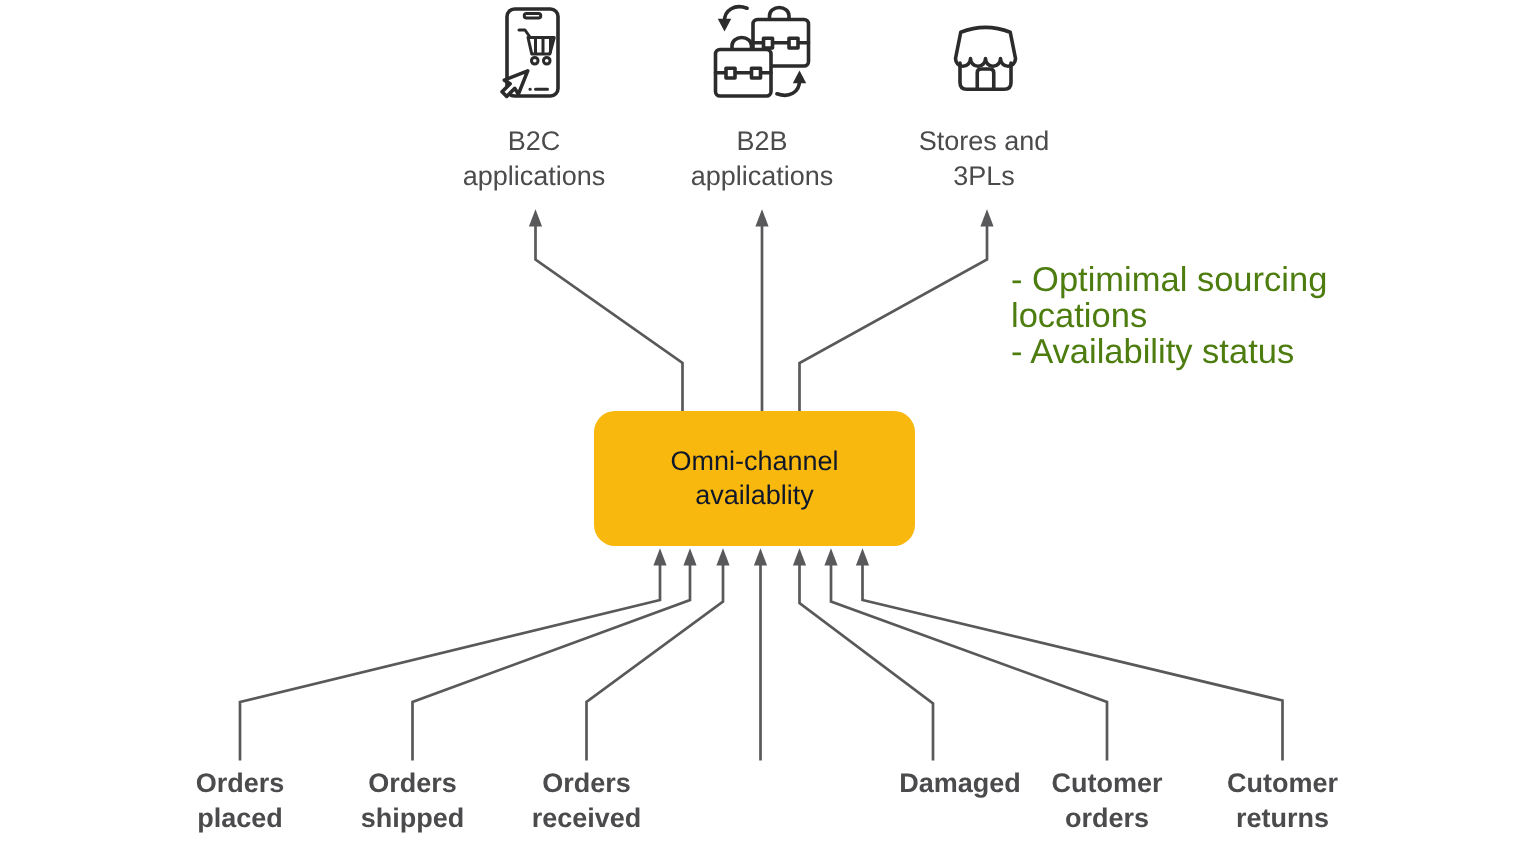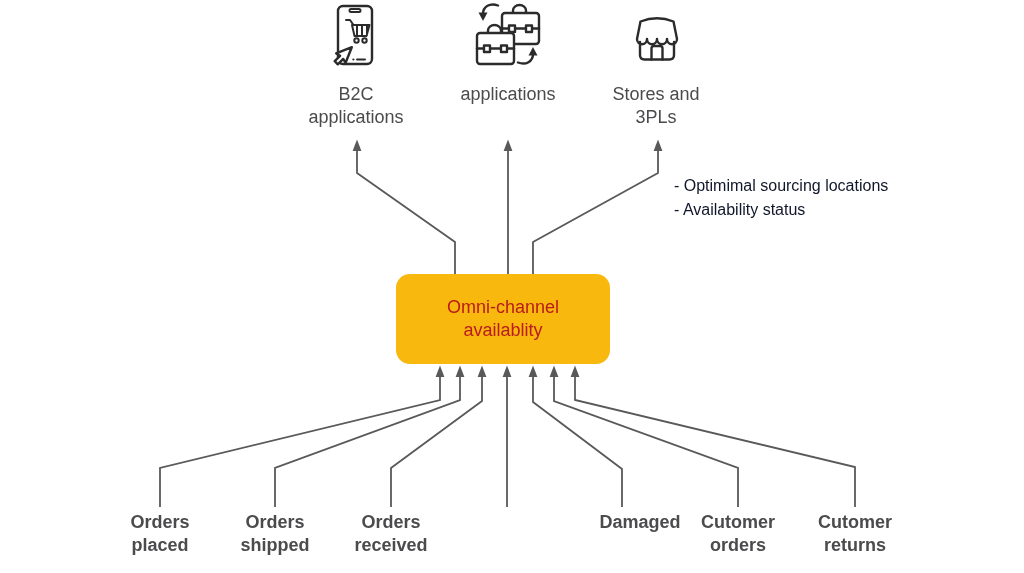--- a/index.html
+++ b/index.html
@@ -16,25 +16,25 @@
   .ic-thin{fill:none;stroke:#2B2B2B;stroke-width:2;stroke-linejoin:round;stroke-linecap:round;}
   .ic-white{fill:#ffffff;stroke:#2B2B2B;stroke-width:2.4;stroke-linejoin:round;}
   .ic-fill{fill:#2B2B2B;stroke:none;}
   .lbl{
     position:absolute;width:150px;text-align:center;
     font-size:18px;line-height:23px;color:#4B4B4D;
   }
   .lbl.bottom{width:120px;font-weight:bold;}
   .note{
     position:absolute;left:674px;top:174px;width:300px;
-    font-size:16px;line-height:24px;color:#0f172a;text-align:left;
+    font-size:23px;line-height:24px;color:#4d7c0f;text-align:left;
   }
   .box{
     position:absolute;left:396px;top:274px;width:214px;height:90px;
-    background:#F9B80D;border-radius:14px;color:#b91c1c;
+    background:#F9B80D;border-radius:14px;color:#0f172a;
     font-size:18px;line-height:23px;text-align:center;
     display:flex;flex-direction:column;justify-content:center;
   }
 </style>
 </head>
 <body>
 
 <div class="canvas">
 
   <svg class="connectors" viewBox="0 0 1024 573" xmlns="http://www.w3.org/2000/svg">
@@ -100,20 +100,21 @@
       <path class="ic" d="M11,32 V45 Q11,49.5 15.5,49.5 H40.5 Q45,49.5 45,45 V32"></path>
       <path class="ic" d="M22.5,49.5 V38.5 Q22.5,36 25,36 H31 Q33.5,36 33.5,38.5 V49.5"></path>
     </svg>
   </div>
 
   <div class="lbl" style="left:281px;top:83px">
     <div>B2C</div>
     <div>applications</div>
   </div>
   <div class="lbl" style="left:433px;top:83px">
+    <div>B2B</div>
     <div>applications</div>
   </div>
   <div class="lbl" style="left:581px;top:83px">
     <div>Stores and</div>
     <div>3PLs</div>
   </div>
 
   <div class="note">
     <div>- Optimimal sourcing locations</div>
     <div>- Availability status</div>

